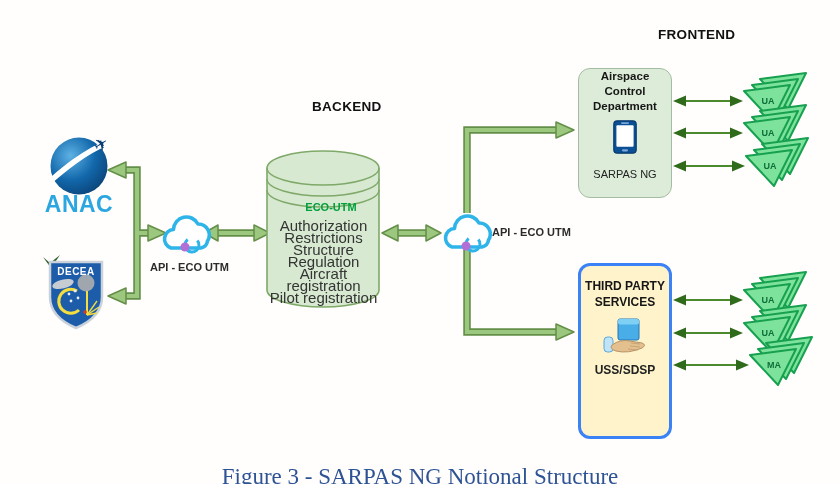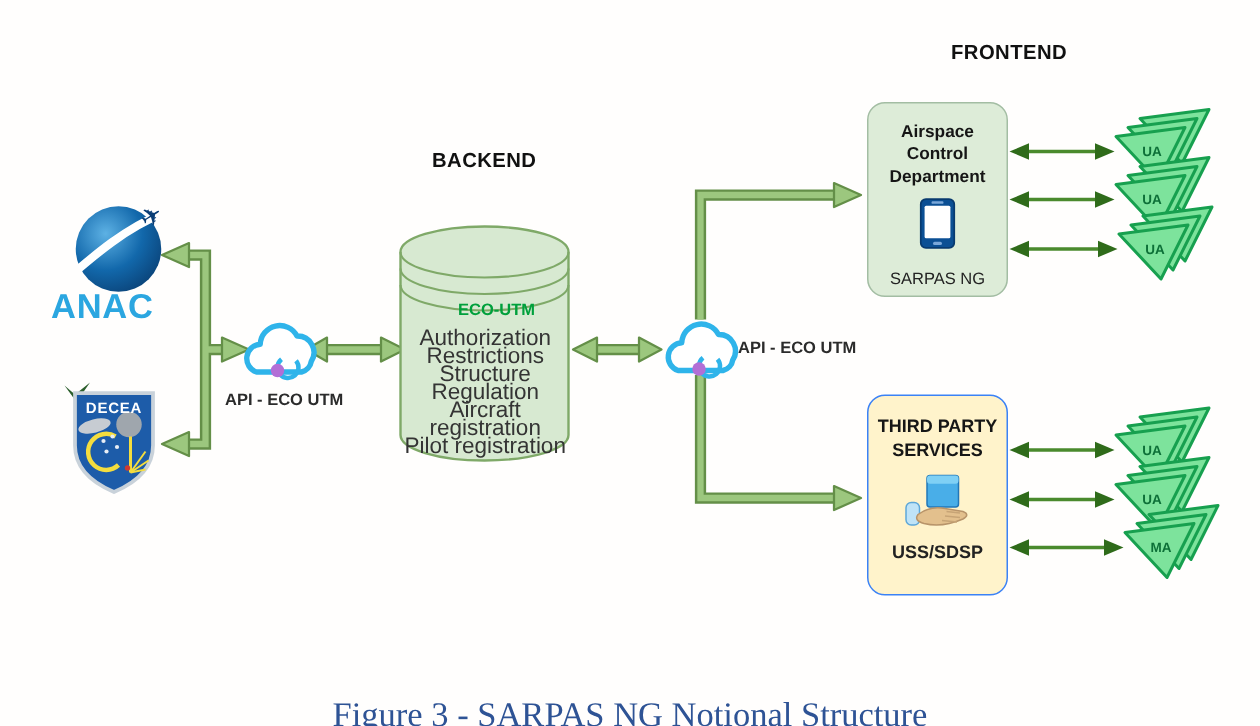--- a/index.html
+++ b/index.html
@@ -20,38 +20,38 @@
   .db-line{fill:none;stroke:#7fa968;stroke-width:1.4;}
 
   .cloud-shape{fill:#ffffff;stroke:#2fb4ea;stroke-width:3.6;stroke-linejoin:round;}
   .cloud-dot{fill:#b26fd6;}
   .cloud-swirl{fill:none;stroke:#2fb4ea;stroke-width:3;}
 
   .ua-tri{fill:#7de39c;stroke:#17a04f;stroke-width:2;stroke-linejoin:round;}
   .ua-label{font:bold 9px "Liberation Sans","DejaVu Sans",sans-serif;fill:#0d7038;text-anchor:middle;}
 
   .label{position:absolute;color:#1a1a1a;}
-  .section-label{font-weight:bold;font-size:13.5px;letter-spacing:.3px;color:#111;}
+  .section-label{font-weight:bold;font-size:13.5px;letter-spacing:.3px;color:#111;margin-left:24px;}
   .api-label{font-weight:bold;font-size:11px;color:#2b2b2b;white-space:nowrap;}
 
   .eco-title{position:absolute;left:267px;width:128px;top:201px;text-align:center;
              font-weight:bold;font-size:11px;color:#00a03c;}
   .eco-items{position:absolute;left:263px;width:121px;top:220px;text-align:center;}
   .eco-item{font-size:15px;line-height:12px;color:#343434;}
 
   .panel{position:absolute;border-radius:12px;display:flex;flex-direction:column;align-items:center;box-sizing:border-box;}
   .airspace{left:578px;top:68px;width:94px;height:130px;background:#ddecd8;border:1px solid #a3bda3;}
-  .thirdparty{left:578px;top:263px;width:94px;height:134px;background:#fff3cb;border:1px solid #3b82f6;}
-  .panel-title{font-weight:bold;font-size:11.5px;line-height:1.3;text-align:center;color:#161616;margin-top:12px;padding:0 3px;}
+  .thirdparty{left:578px;top:263px;width:94px;height:176px;background:#fff3cb;border:3px solid #3b82f6;}
+  .panel-title{font-weight:bold;font-size:11.5px;line-height:1.3;text-align:center;color:#161616;margin-top:0;padding:0 3px;}
   .thirdparty .panel-title{margin-top:13px;font-size:12px;}
   .panel-sub{font-size:11px;color:#222;margin-top:14px;}
   .thirdparty .panel-sub{font-weight:bold;font-size:12px;margin-top:5px;}
   .panel-icon{margin-top:6px;}
 
-  .anac-text{position:absolute;left:34px;top:191px;width:90px;text-align:left;
+  .anac-text{position:absolute;left:34px;top:191px;width:90px;text-align:center;
              font-weight:bold;font-size:23px;letter-spacing:.5px;color:#2ba6e0;}
 
   .caption{position:absolute;left:0;top:464px;width:100%;text-align:center;
            font-family:"Liberation Serif","DejaVu Serif",serif;font-size:23px;color:#2e5395;}
 </style>
 </head>
 <body>
 
 <div id="stage">
 

